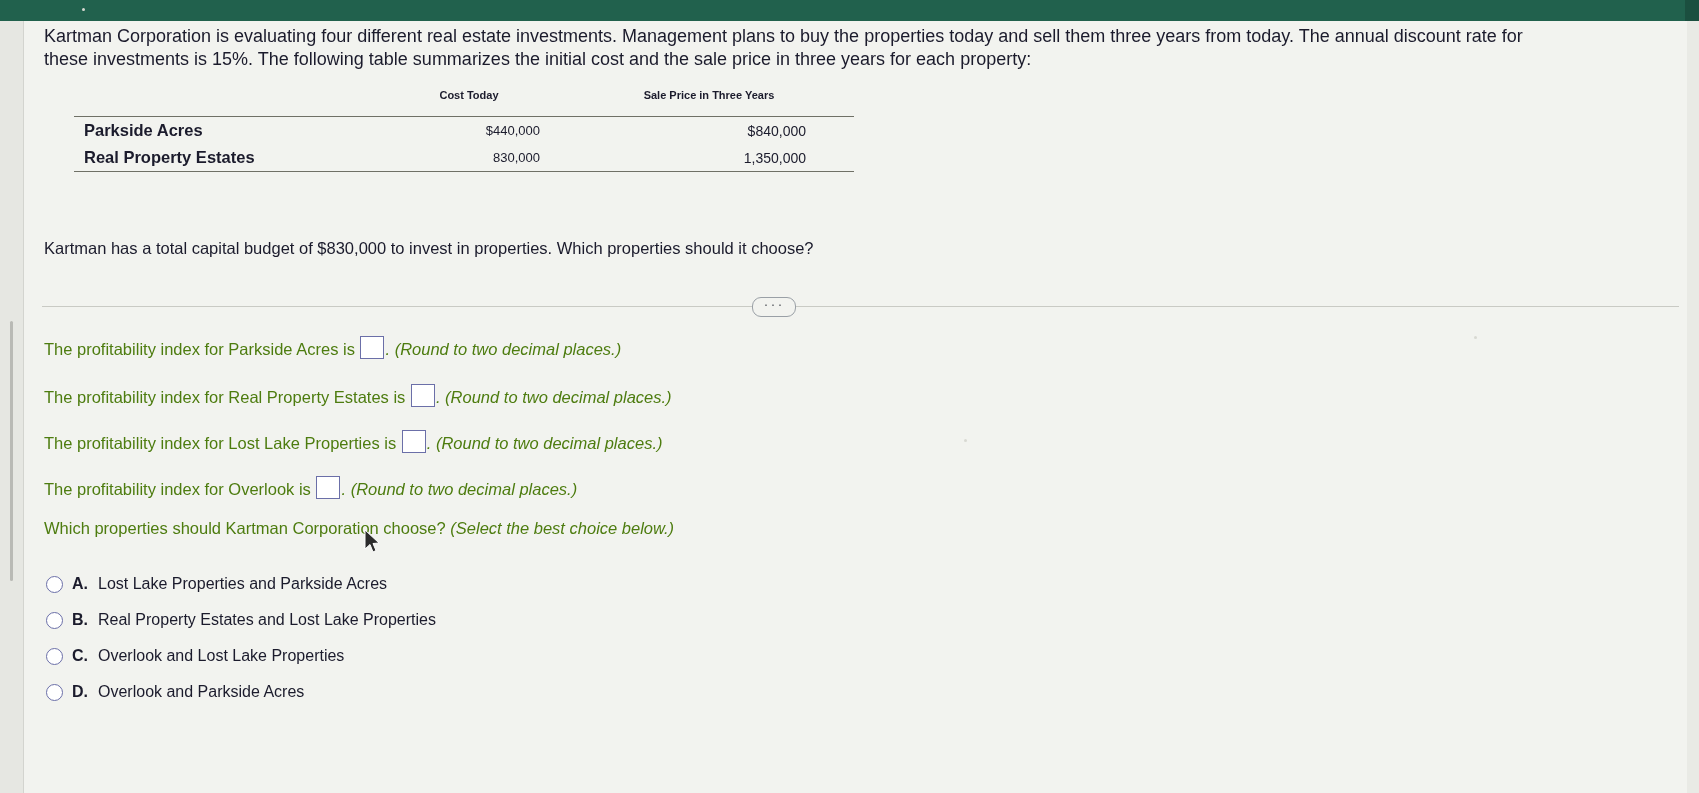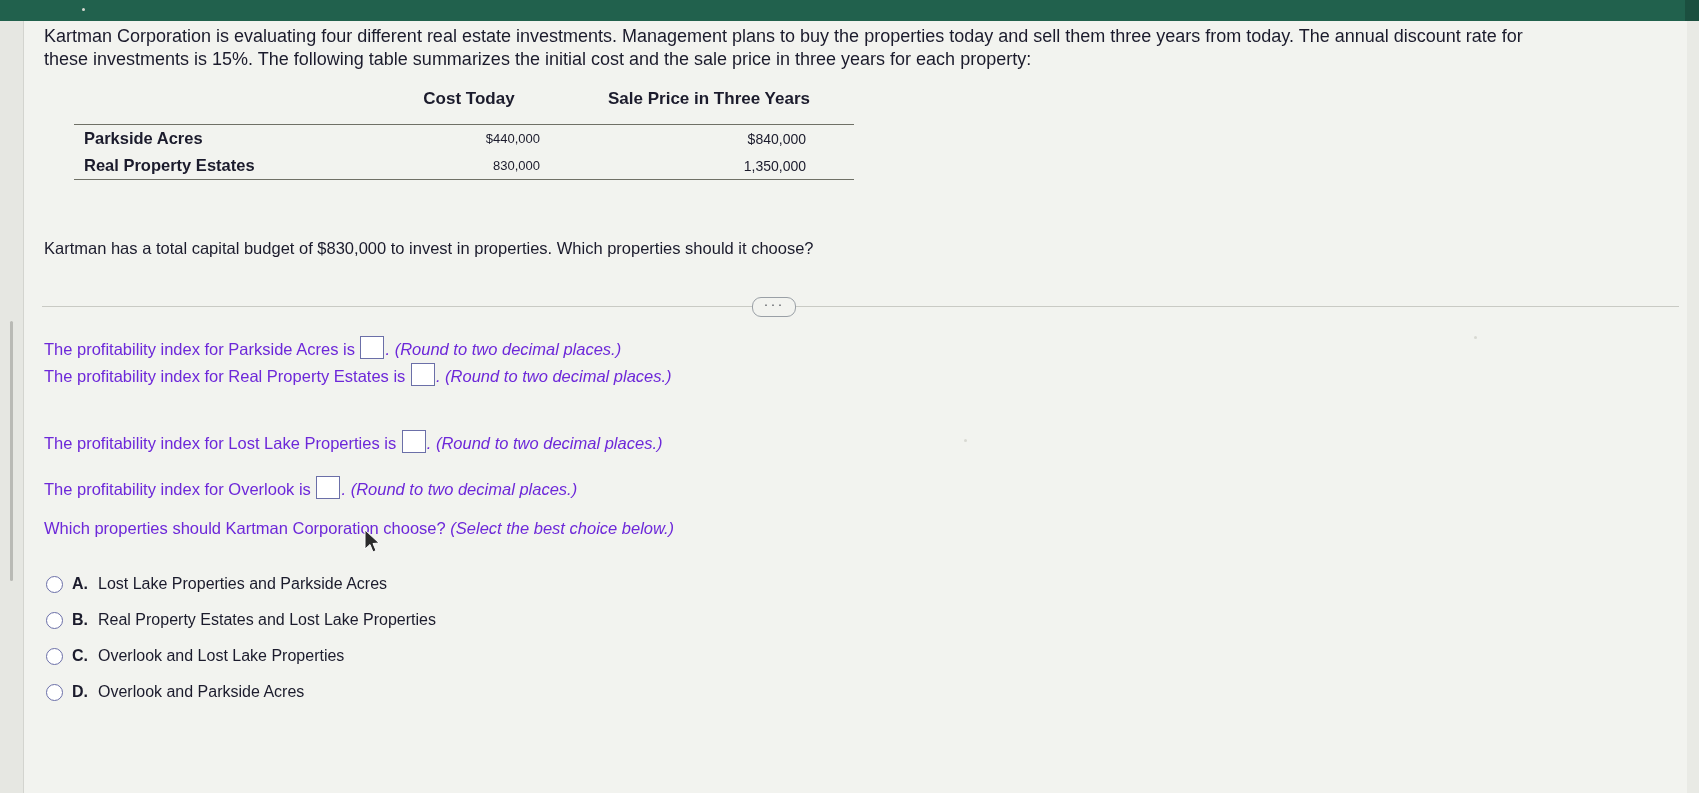--- a/index.html
+++ b/index.html
@@ -90,21 +90,21 @@
     font-size: 16px;
     color: #1b1b2c;
   }
   .tbl th, .tbl td {
     padding: 0;
     font-weight: normal;
   }
   .tbl .hdr-blank { width: 300px; }
   .tbl th.hdr {
     font-weight: bold;
-    font-size: 17px;
+    font-size: 11px;
     text-align: center;
     padding-bottom: 15px;
     white-space: nowrap;
   }
   .tbl th.hdr.c1 { width: 190px; }
   .tbl th.hdr.c2 { width: 290px; }
   .rule-row td {
     border-top: 1px solid #6f7066;
     height: 0;
     font-size: 0;
@@ -158,37 +158,37 @@
     text-align: center;
     line-height: 12px;
     font-size: 15px;
     letter-spacing: 2px;
     color: #5f6368;
   }
   .qline {
     position: absolute;
     left: 20px;
     font-size: 16.5px;
-    color: #6d28d9;
+    color: #4d7c0f;
     white-space: nowrap;
   }
   .qline .ans-box {
     display: inline-block;
     width: 22px;
     height: 21px;
     border: 1px solid #6b6fa8;
     background: #ffffff;
     vertical-align: -4px;
     margin: 0 1px;
   }
   .qline .hint {
     font-style: italic;
   }
   .q1 { top: 315px; }
-  .q2 { top: 342px; }
+  .q2 { top: 363px; }
   .q3 { top: 409px; }
   .q4 { top: 455px; }
   .q5 { top: 498px; }
   .choices {
     position: absolute;
     left: 22px;
     top: 545px;
     font-size: 16px;
     color: #1b1b2c;
   }

